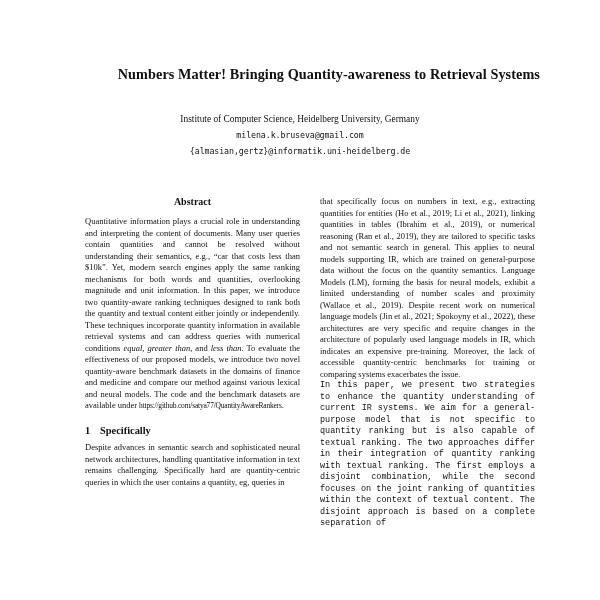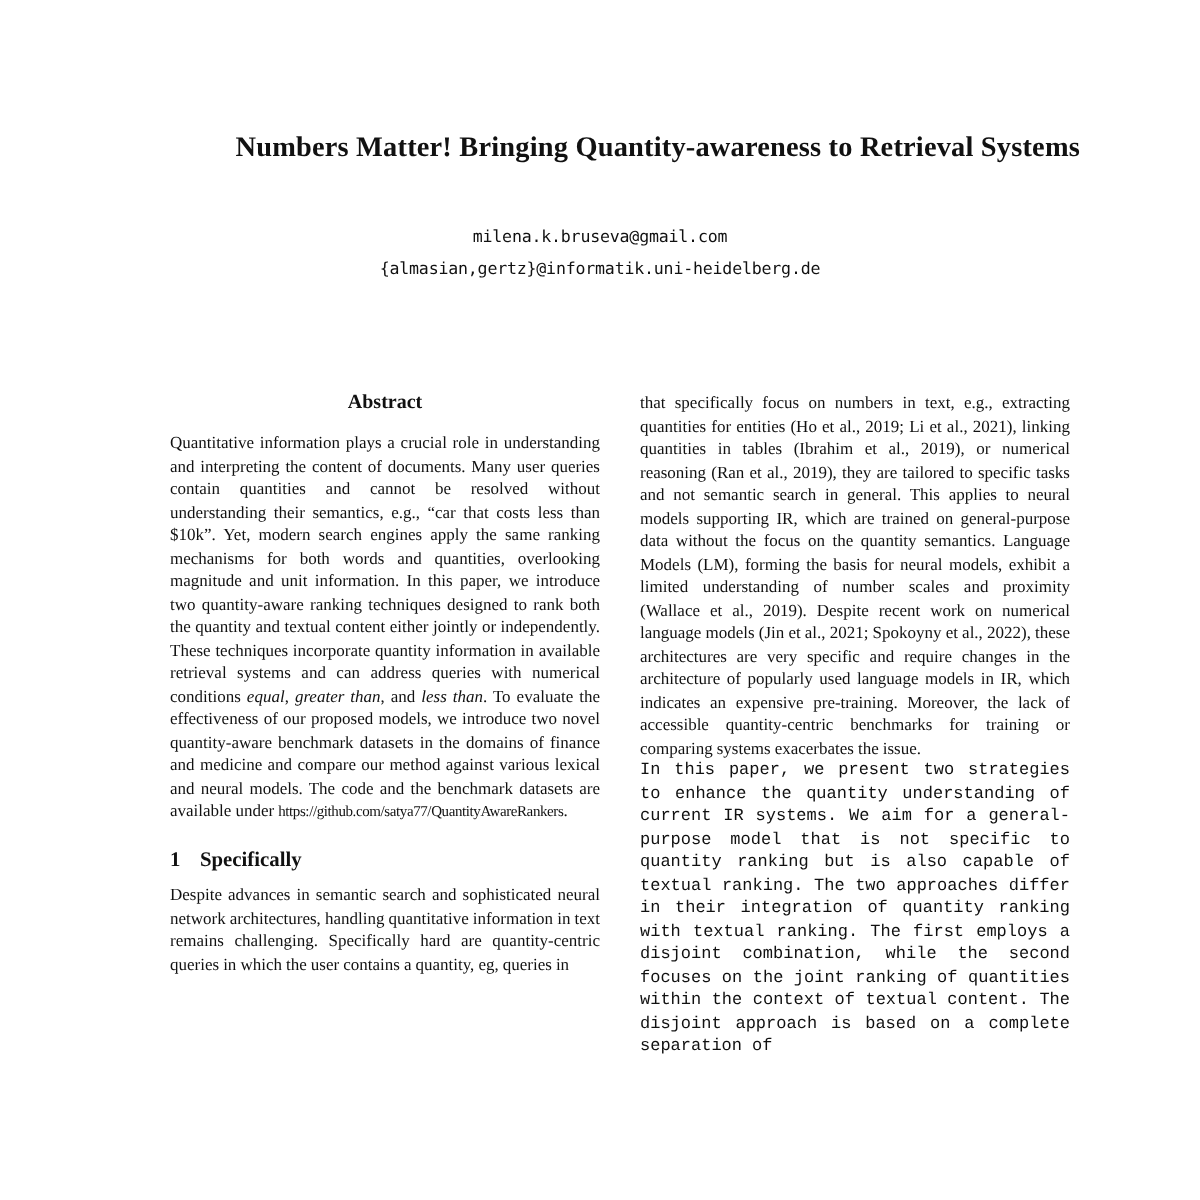--- a/index.html
+++ b/index.html
@@ -132,20 +132,21 @@
 </style>
 </head>
 <body>
 
 <div class="page">
 
   <div class="title-block">
     <h1 class="paper-title">Numbers Matter! Bringing Quantity-awareness to Retrieval Systems</h1>
 
     <div class="author-block">
+      <p class="affiliation">Institute of Computer Science, Heidelberg University, Germany</p>
       <p class="email">milena.k.bruseva@gmail.com</p>
       <p class="email">{almasian,gertz}@informatik.uni-heidelberg.de</p>
     </div>
   </div>
 
   <div class="columns">
 
     <div class="col col-left">
       <h2 class="section-head">Abstract</h2>
       <p class="body-text abstract-text"><span>Quantitative information plays a crucial role in understanding and interpreting the content of documents. Many user queries contain quantities and cannot be resolved without understanding their semantics, e.g., “car that costs less than $10k”. Yet, modern search engines apply the same ranking mechanisms for both words and quantities, overlooking magnitude and unit information. In this paper, we introduce two quantity-aware ranking techniques designed to rank both the quantity and textual content either jointly or independently. These techniques incorporate quantity information in available retrieval systems and can address queries with numerical conditions </span><span class="it">equal</span><span>, </span><span class="it">greater than</span><span>, and </span><span class="it">less than</span><span>. To evaluate the effectiveness of our proposed models, we introduce two novel quantity-aware benchmark datasets in the domains of finance and medicine and compare our method against various lexical and neural models. The code and the benchmark datasets are available under </span><span class="mono">https://github.com/satya77/QuantityAwareRankers</span><span>.</span></p>

